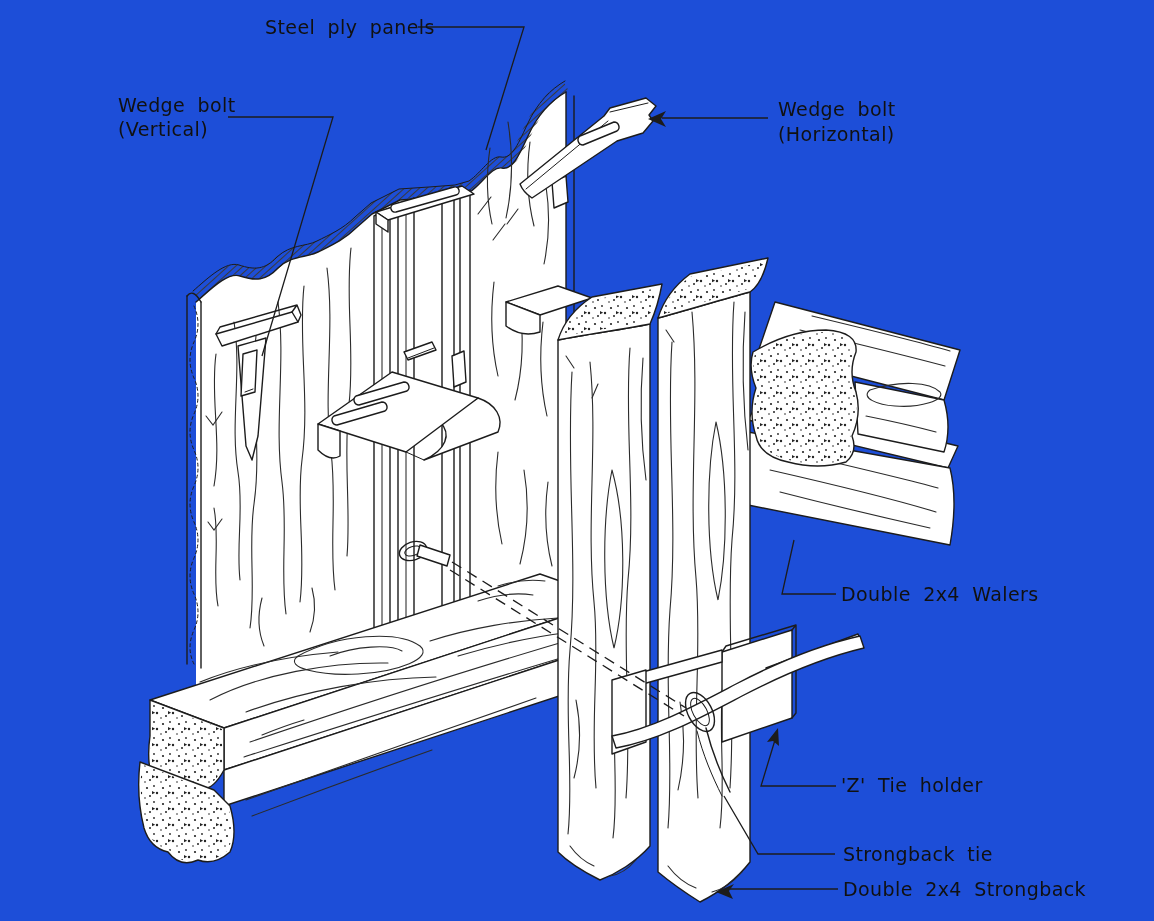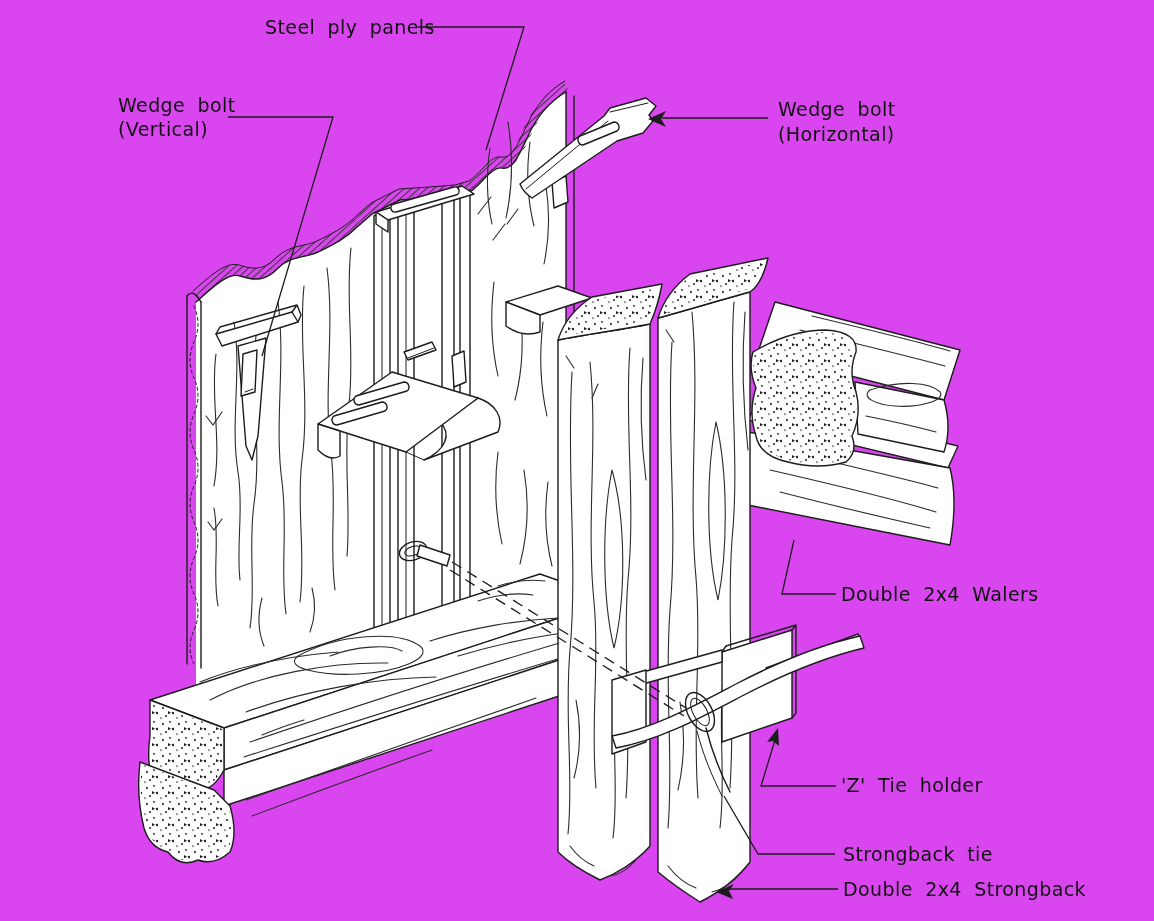--- a/index.html
+++ b/index.html
@@ -1,17 +1,17 @@
 <!DOCTYPE html>
 <html><head>
 <meta charset="utf-8">
 <title>Diagram</title>
 <style>
   html,body{margin:0;padding:0;background:#ffffff;}
-  .canvas{position:relative;width:1154px;height:921px;background:#d946ef;overflow:hidden;
+  .canvas{position:relative;width:1154px;height:921px;background:#1d4ed8;overflow:hidden;
           font-family:"DejaVu Sans",sans-serif;}
   svg{position:absolute;left:0;top:0;}
   .fw{fill:#ffffff;stroke:#1c1c1c;stroke-width:1.4;stroke-linejoin:round;}
   .ln{fill:none;stroke:#1c1c1c;stroke-width:1.4;stroke-linecap:round;stroke-linejoin:round;}
   .thin{fill:none;stroke:#1c1c1c;stroke-width:1;stroke-linecap:round;}
   .gr{fill:none;stroke:#2b2b2b;stroke-width:1.1;stroke-linecap:round;}
   .ld{fill:none;stroke:#1c1c1c;stroke-width:1.3;}
   .arrow{fill:#1c1c1c;stroke:none;}
   .lbl{font-size:19px;fill:#111;letter-spacing:0.4px;word-spacing:6px;}
   .dash{fill:none;stroke:#1c1c1c;stroke-width:1.3;stroke-dasharray:11 7;}

